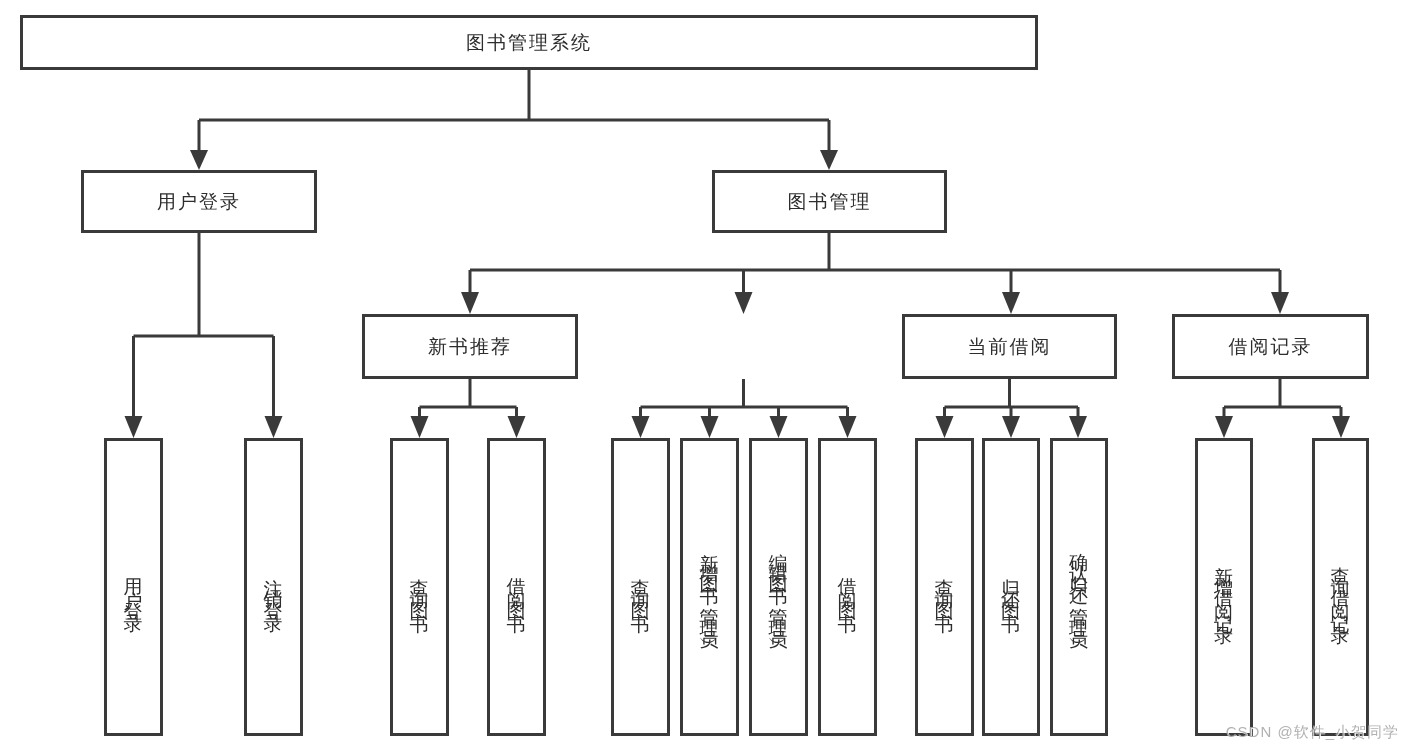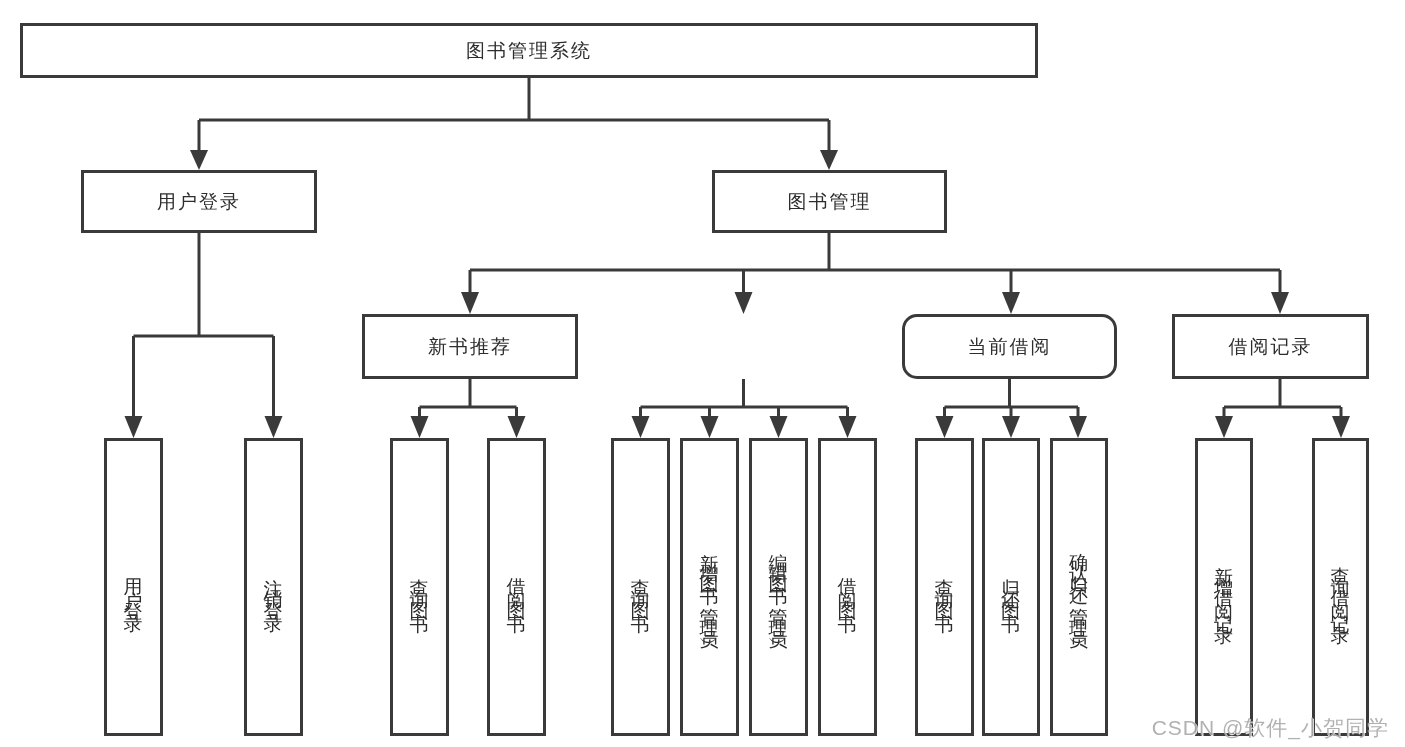--- a/index.html
+++ b/index.html
@@ -37,23 +37,23 @@
     writing-mode: vertical-rl;
     text-orientation: mixed;
     font-size: 19px;
     line-height: 1;
     letter-spacing: 12px;
     white-space: nowrap;
   }
   .leaf.dense .v-label { letter-spacing: 11px; }
   .watermark {
     position: absolute;
-    right: 16px;
+    right: 6px;
     bottom: 5px;
-    font-size: 21px;
+    font-size: 15px;
     color: #ababab;
     letter-spacing: 1px;
     text-shadow: 1px 1px 0 rgba(255,255,255,0.95);
     z-index: 3;
     opacity: 0.92;
   }
 </style>
 </head>
 <body>
 
@@ -95,35 +95,35 @@
       <polygon points="769.5,416 787.5,416 778.5,438"></polygon>
       <polygon points="838.5,416 856.5,416 847.5,438"></polygon>
       <polygon points="935.5,416 953.5,416 944.5,438"></polygon>
       <polygon points="1002,416 1020,416 1011,438"></polygon>
       <polygon points="1069,416 1087,416 1078,438"></polygon>
       <polygon points="1215,416 1233,416 1224,438"></polygon>
       <polygon points="1332,416 1350,416 1341,438"></polygon>
     </g>
   </svg>
 
-  <div class="box" style="left:20px; top:23px; width:1018px; height:55px;">
+  <div class="box" style="left:20px; top:15px; width:1018px; height:55px;">
     <span class="h-label">图书管理系统</span>
   </div>
 
   <div class="box" style="left:81px; top:170px; width:236px; height:63px;">
     <span class="h-label">用户登录</span>
   </div>
   <div class="box" style="left:712px; top:170px; width:235px; height:63px;">
     <span class="h-label">图书管理</span>
   </div>
 
   <div class="box" style="left:362px; top:314px; width:216px; height:65px;">
     <span class="h-label">新书推荐</span>
   </div>
-  <div class="box" style="left:902px; top:314px; width:215px; height:65px;border-radius:15px;">
+  <div class="box" style="left:902px; top:314px; width:215px; height:65px;">
     <span class="h-label">当前借阅</span>
   </div>
   <div class="box" style="left:1172px; top:314px; width:197px; height:65px;">
     <span class="h-label">借阅记录</span>
   </div>
 
   <div class="box leaf" style="left:104px; top:438px; width:59px; height:298px;">
     <span class="v-label">用户登录</span>
   </div>
   <div class="box leaf" style="left:244px; top:438px; width:59px; height:298px;">

